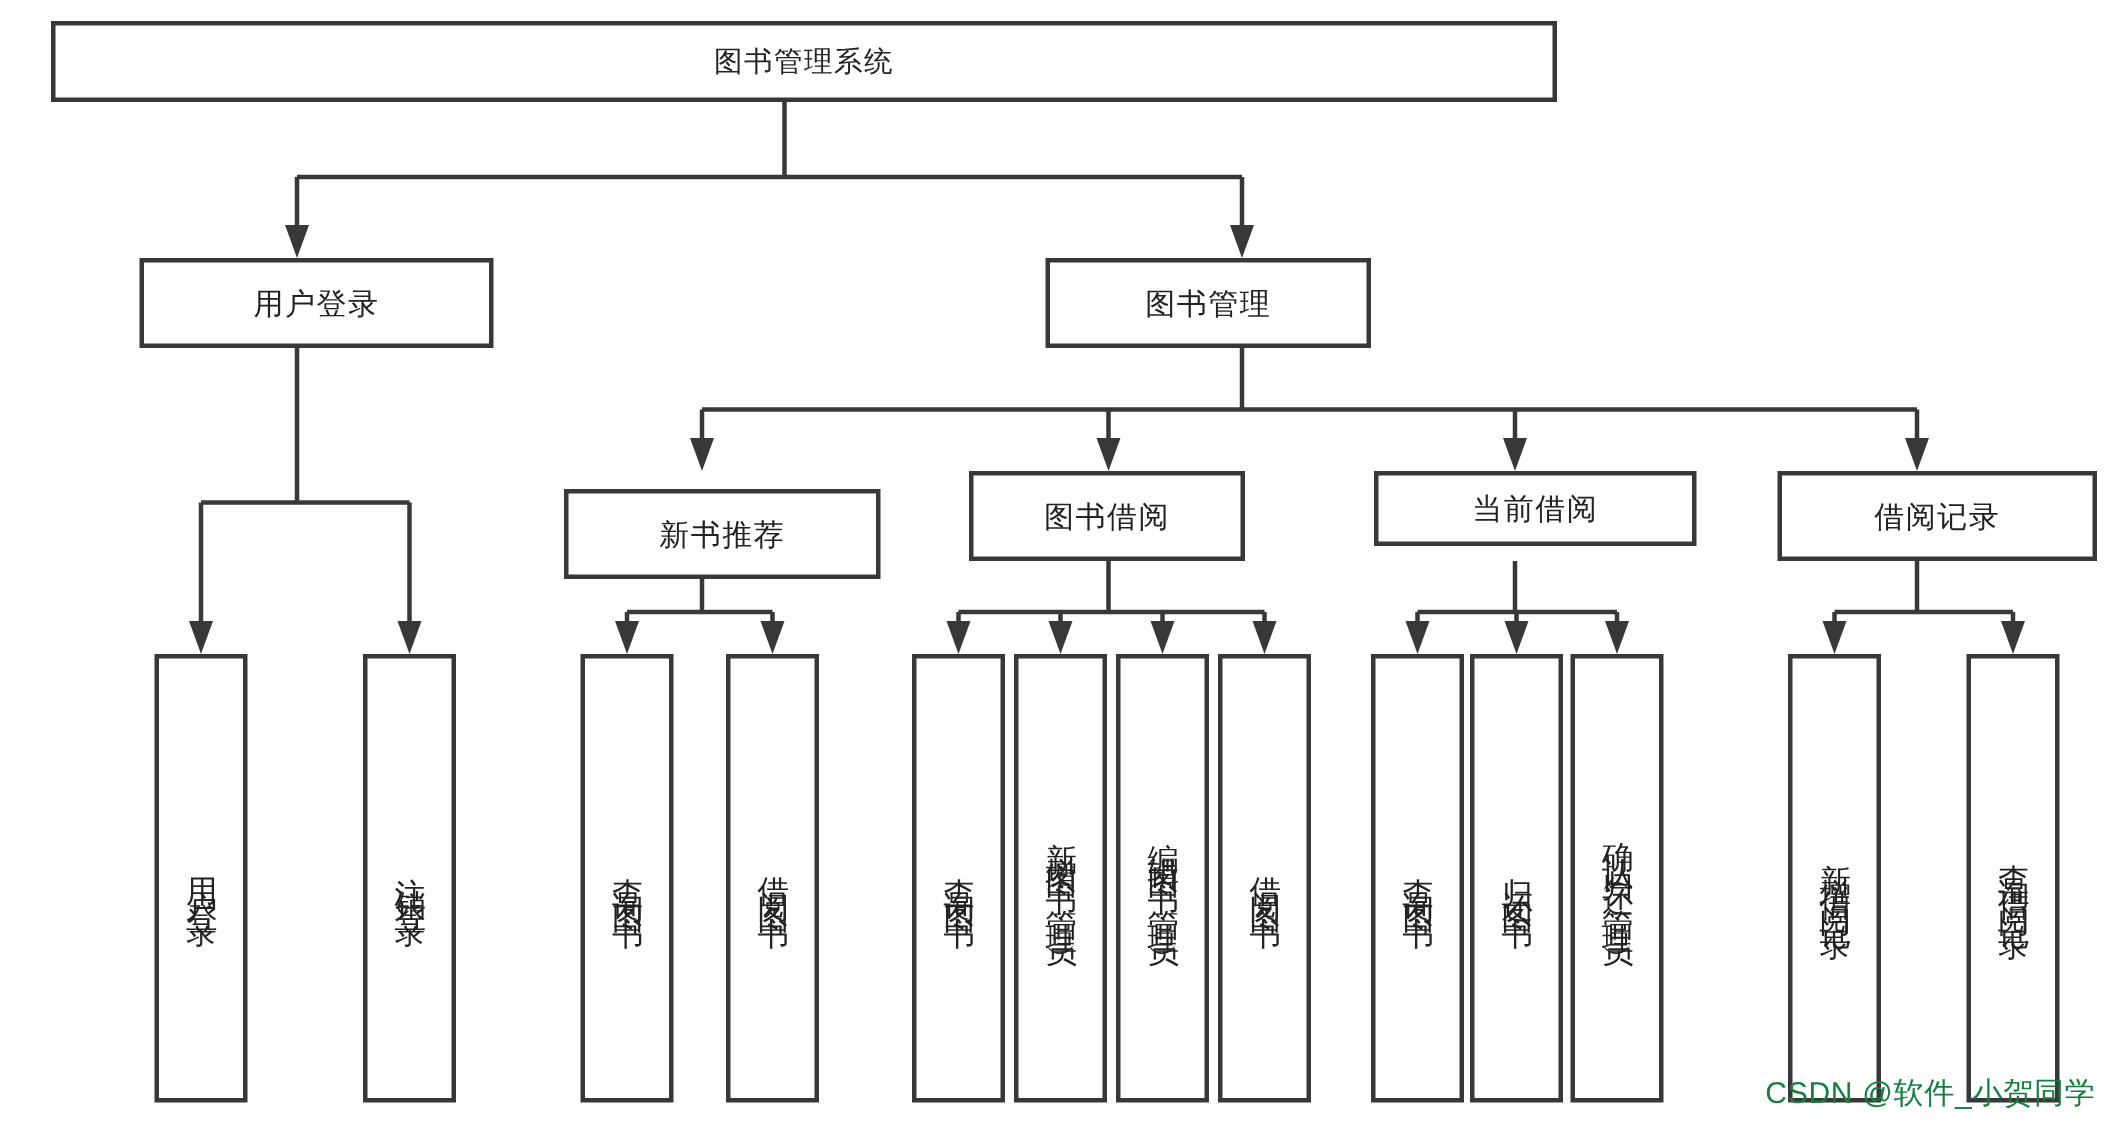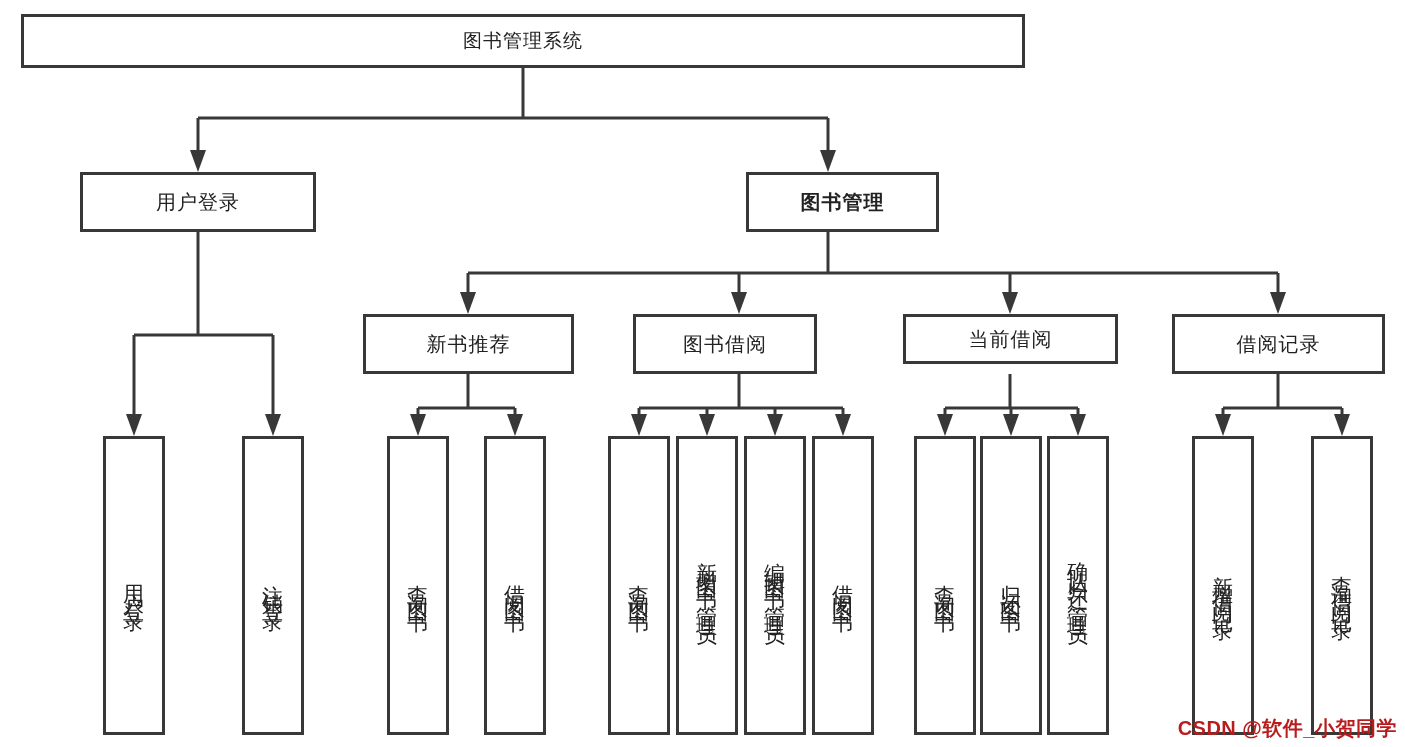--- a/index.html
+++ b/index.html
@@ -27,20 +27,21 @@
     position: absolute;
     background: #ffffff;
     border: 3px solid #383838;
     box-sizing: border-box;
     display: flex;
     align-items: center;
     justify-content: center;
     font-size: 20px;
     letter-spacing: 1px;
     color: #222222;
+    margin-left: 13px;
   }
   .root-box {
     font-size: 19px;
   }
   .vbox {
     position: absolute;
     top: 436px;
     height: 299px;
     width: 62px;
     background: #ffffff;
@@ -57,23 +58,22 @@
     letter-spacing: 9px;
     line-height: 1;
     color: #222222;
     white-space: nowrap;
   }
   .watermark {
     position: absolute;
     right: 8px;
     bottom: 5px;
     font-size: 20px;
-    color: #b91c1c;
+    color: #15803d;
     letter-spacing: 0.5px;
-    font-weight: bold;
   }
 </style>
 </head>
 <body>
 
 <div id="canvas">
 
   <svg id="connectors" viewBox="0 0 1405 747" xmlns="http://www.w3.org/2000/svg">
     <g stroke="#383838" stroke-width="3" fill="none">
 
@@ -143,25 +143,25 @@
     </g>
   </svg>
 
   <div class="hbox root-box" style="left:21px; top:14px; width:1004px; height:54px;">
     <span>图书管理系统</span>
   </div>
 
   <div class="hbox" style="left:80px; top:172px; width:236px; height:60px;">
     <span>用户登录</span>
   </div>
-  <div class="hbox" style="left:746px; top:172px; width:193px; height:60px;font-weight:bold;">
+  <div class="hbox" style="left:684px; top:172px; width:217px; height:60px;">
     <span>图书管理</span>
   </div>
 
-  <div class="hbox" style="left:363px; top:314px; width:211px; height:60px;">
+  <div class="hbox" style="left:363px; top:326px; width:211px; height:60px;">
     <span>新书推荐</span>
   </div>
   <div class="hbox" style="left:633px; top:314px; width:184px; height:60px;">
     <span>图书借阅</span>
   </div>
   <div class="hbox" style="left:903px; top:314px; width:215px; height:50px;">
     <span>当前借阅</span>
   </div>
   <div class="hbox" style="left:1172px; top:314px; width:213px; height:60px;">
     <span>借阅记录</span>

